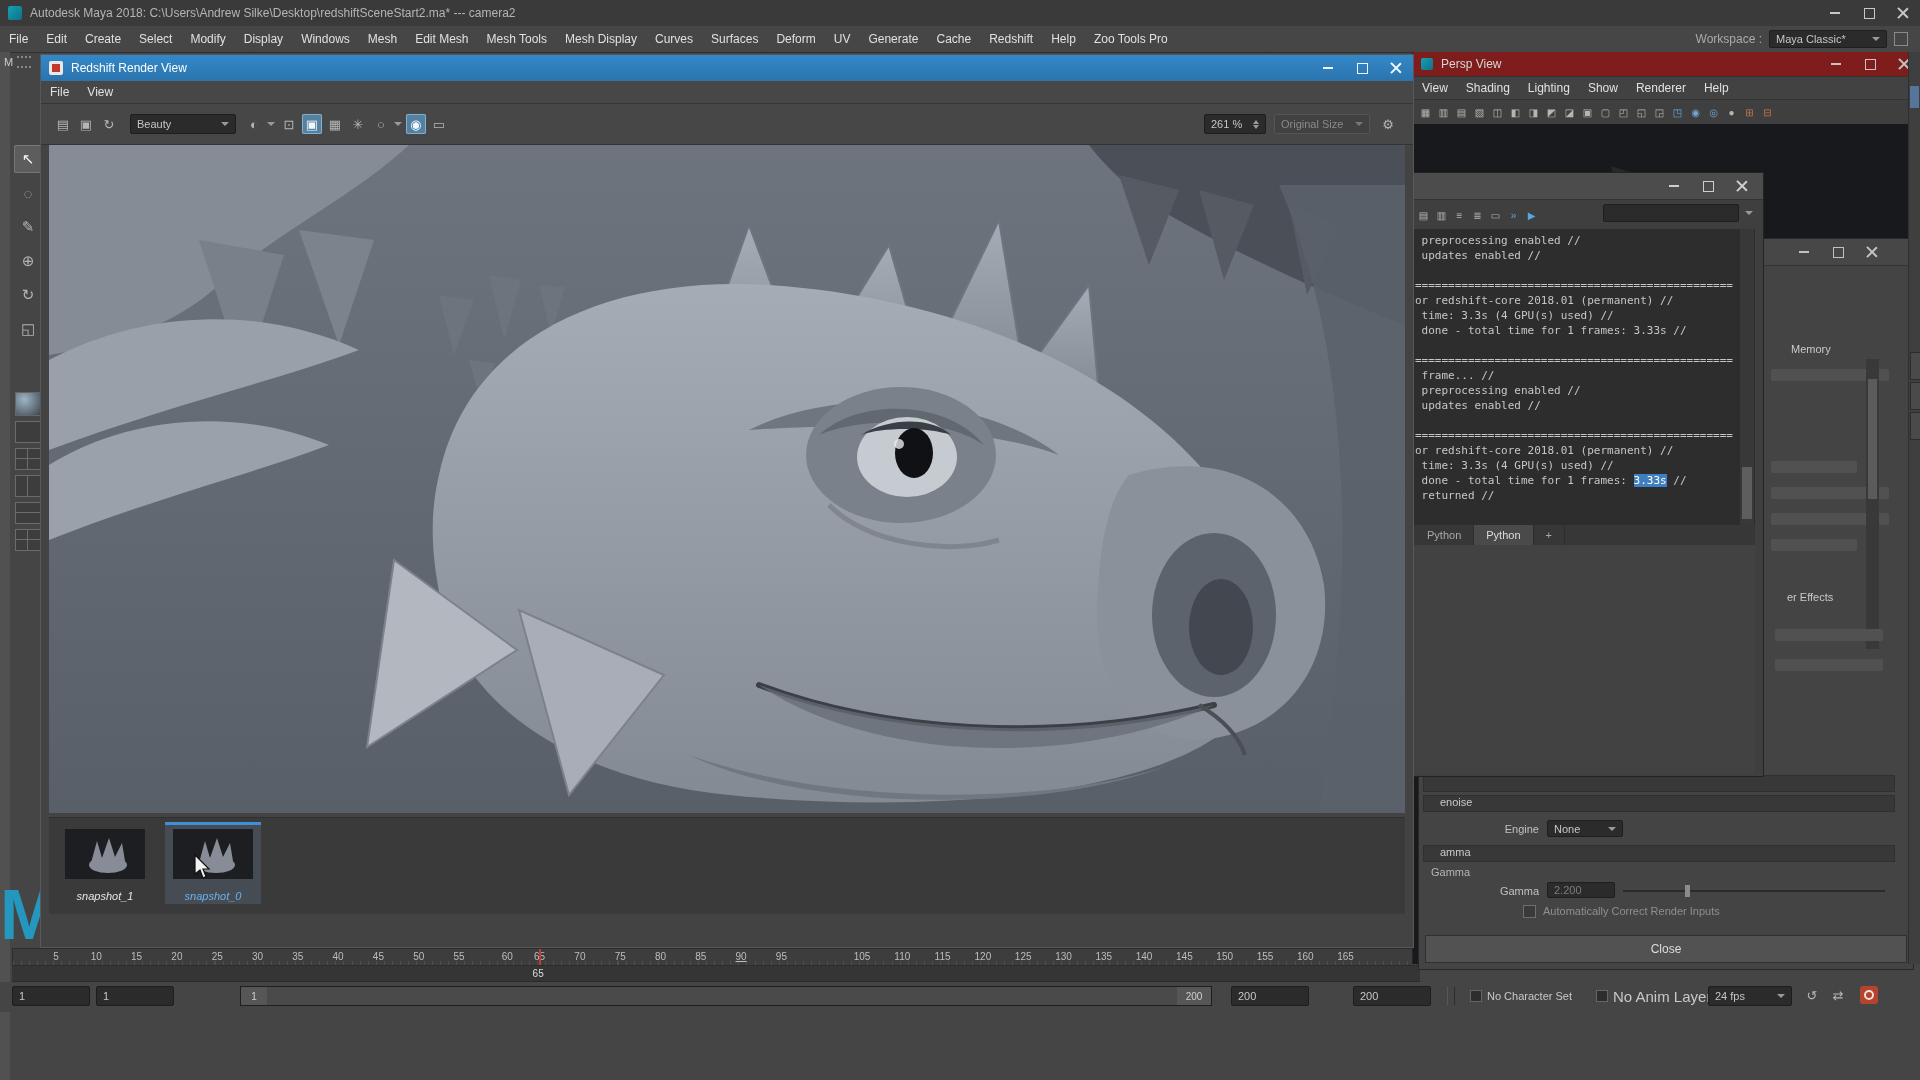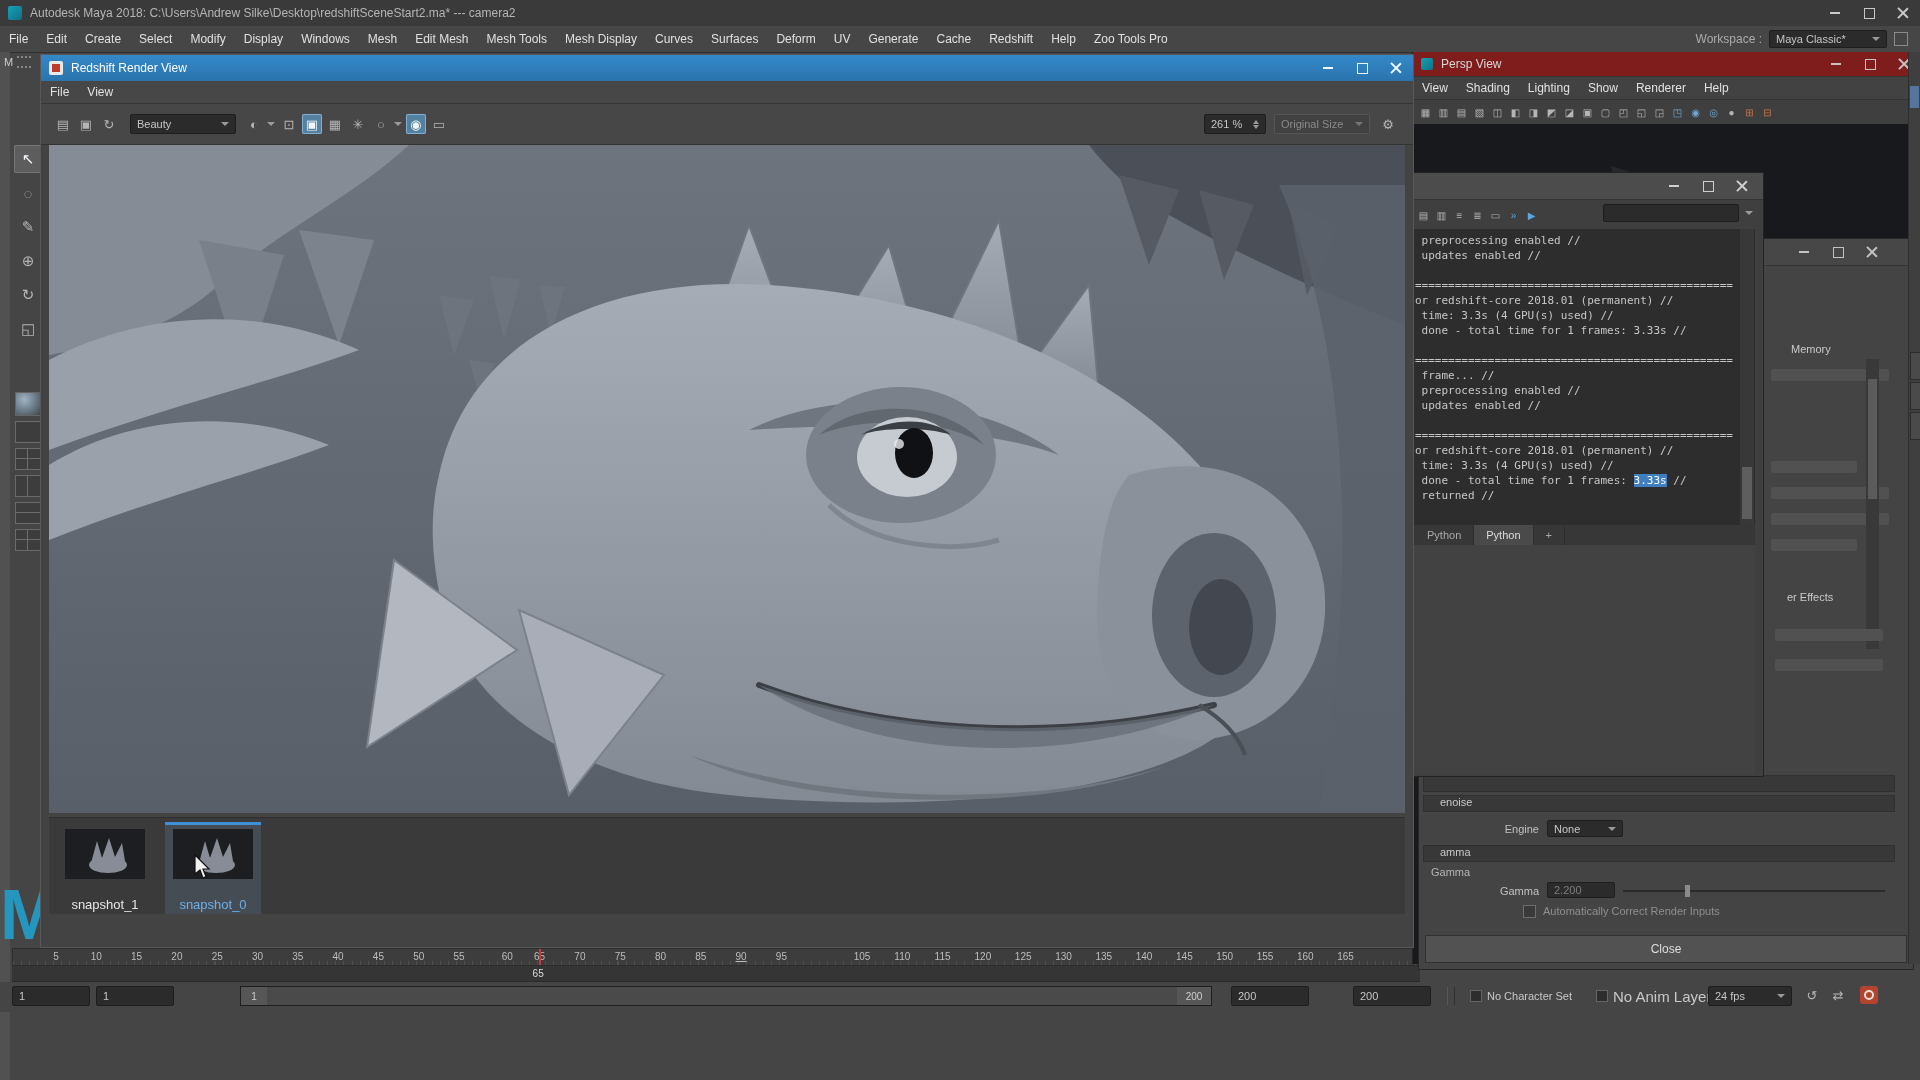--- a/index.html
+++ b/index.html
@@ -29,21 +29,21 @@
   .vert-icons .tb-icon.active{background:#5d5d5d;box-shadow:inset 0 0 0 1px #777;}
   .tick{position:absolute;top:2px;transform:translateX(-50%);font-size:10px;color:#bdbdbd;}
   .log-line{height:15px;}
   .hl{background:#3f7fc1;color:#ffffff;}
   .se-tab{padding:0 12px;line-height:20px;font-size:11px;color:#a8a8a8;background:#373737;
        border-right:1px solid #2c2c2c;cursor:default;}
   .se-tab.active{background:#4a4a4a;color:#dddddd;}
   .snap{width:88px;border-top:3px solid transparent;padding:4px 4px 2px;text-align:center;}
   .snap.sel{background:#464c54;border-top-color:#3f8fd6;}
   .snap-thumb{width:80px;height:50px;margin:0 auto;background:#1c1e21;}
-  .snap-label{font-size:13px;color:#e6e6e6;margin-top:18px;}
+  .snap-label{font-size:11px;color:#e6e6e6;margin-top:11px;font-style:italic;}
   .snap.sel .snap-label{color:#6cb0e8;}
   .sect{position:absolute;height:17px;background:#383838;border:1px solid #303030;color:#c9c9c9;
        display:flex;align-items:flex-start;padding-left:16px;font-size:11px;box-sizing:border-box;}
   .gbar{position:absolute;height:12px;background:#515151;border-radius:2px;}
   .layout-btn{width:24px;height:20px;border:1px solid #6b6b6b;background:#3d3d3d;margin:5px auto;position:relative;}
   .layout-btn .vline{position:absolute;left:11px;top:0;width:1px;height:100%;background:#6b6b6b;}
   .layout-btn .hline{position:absolute;left:0;top:9px;width:100%;height:1px;background:#6b6b6b;}
   .maya-icon{width:14px;height:14px;border-radius:2px;background:linear-gradient(135deg,#17a0b4,#0e7187);margin:0 8px;flex:0 0 auto;}
   .rs-icon{width:14px;height:14px;background:#e8e8e8;border-radius:2px;position:relative;margin:0 8px;flex:0 0 auto;}
   .rs-icon::after{content:"";position:absolute;left:3px;top:3px;right:3px;bottom:3px;background:#c03a2b;}

